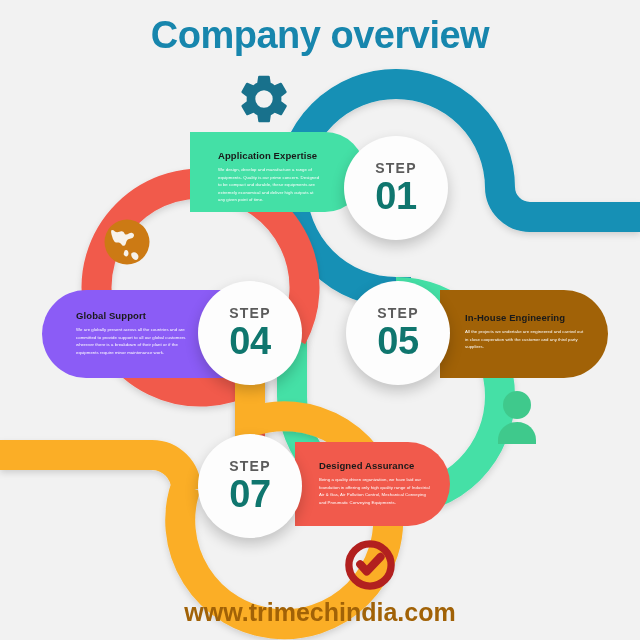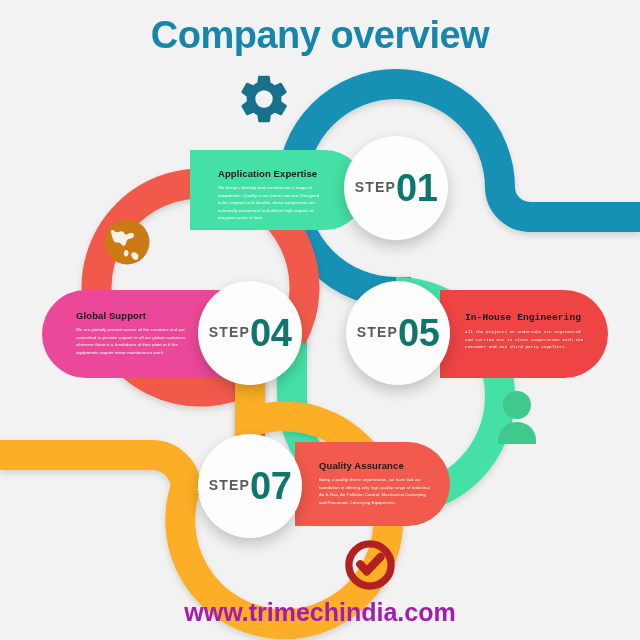--- a/index.html
+++ b/index.html
@@ -18,21 +18,21 @@
     text-align:center;
     font-size:38px;font-weight:bold;
     letter-spacing:-0.5px;
     color:#1786ad;
     font-family:"Liberation Sans", sans-serif;
   }
   .footer-url{
     position:absolute;left:0;top:598px;width:640px;
     text-align:center;
     font-size:25px;font-weight:bold;
-    color:#a21caf;
+    color:#a16207;
     letter-spacing:0px;
   }
 
   
   #ribbons{position:absolute;left:0;top:0;width:640px;height:640px;}
 
   
   .panel{
     position:absolute;
     box-sizing:border-box;
@@ -48,55 +48,55 @@
   .panel .p-body{
     font-size:4.3px;
     line-height:1.75;
     color:#ffffff;
     margin:0;
     letter-spacing:0.05px;
   }
 
   
   #panel-1{
-    left:190px;top:150px;width:175px;height:80px;
+    left:190px;top:132px;width:175px;height:80px;
     background:#44e0a6;
     border-radius:0 40px 40px 0;
     padding:18px 44px 10px 28px;
   }
   
   #panel-2{
     left:42px;top:290px;width:185px;height:88px;
-    background:#ec4899;
+    background:#8b5cf6;
     border-radius:44px 0 0 44px;
     padding:20px 30px 10px 34px;
   }
   
   #panel-3{
     left:440px;top:290px;width:168px;height:88px;
-    background:#ef4444;
+    background:#a16207;
     border-radius:0 44px 44px 0;
     padding:22px 22px 10px 25px;
-    font-family:Liberation Mono, monospace;
   }
   
   #panel-4{
     left:295px;top:442px;width:155px;height:84px;
     background:#f15a4c;
     border-radius:0 42px 42px 0;
     padding:18px 20px 10px 24px;
   }
 
   
   .step{
     position:absolute;
     border-radius:50%;
     background:#fdfdfd;
     box-shadow:0 6px 14px rgba(0,0,0,0.20);
     display:flex;
+    flex-direction:column;
     align-items:center;
     justify-content:center;
   }
   .step .lbl{
     font-size:14px;font-weight:bold;color:#5b5b5b;
     letter-spacing:1.2px;line-height:1;
     margin-bottom:2px;
   }
   .step .num{
     font-size:38px;font-weight:bold;color:#0f766e;
@@ -197,21 +197,21 @@
     <p class="p-title">Global Support</p>
     <p class="p-body">We are globally present across all the countries and are committed to provide support to all our global customers wherever there is a breakdown of their plant or if the equipments require minor maintenance work.</p>
   </div>
 
   <div class="panel" id="panel-3">
     <p class="p-title">In-House Engineering</p>
     <p class="p-body">All the projects we undertake are engineered and carried out in close cooperation with the customer and any third party suppliers.</p>
   </div>
 
   <div class="panel" id="panel-4">
-    <p class="p-title">Quality Assurance</p>
+    <p class="p-title">Designed Assurance</p>
     <p class="p-body">Being a quality driven organization, we have laid our foundation in offering only high quality range of Industrial Air &amp; Gas, Air Pollution Control, Mechanical Conveying and Pneumatic Conveying Equipments.</p>
   </div>
 
   <div class="step" id="step-1">
     <span class="lbl">STEP</span>
     <span class="num">01</span>
   </div>
   <div class="step" id="step-2">
     <span class="lbl">STEP</span>
     <span class="num">04</span>

